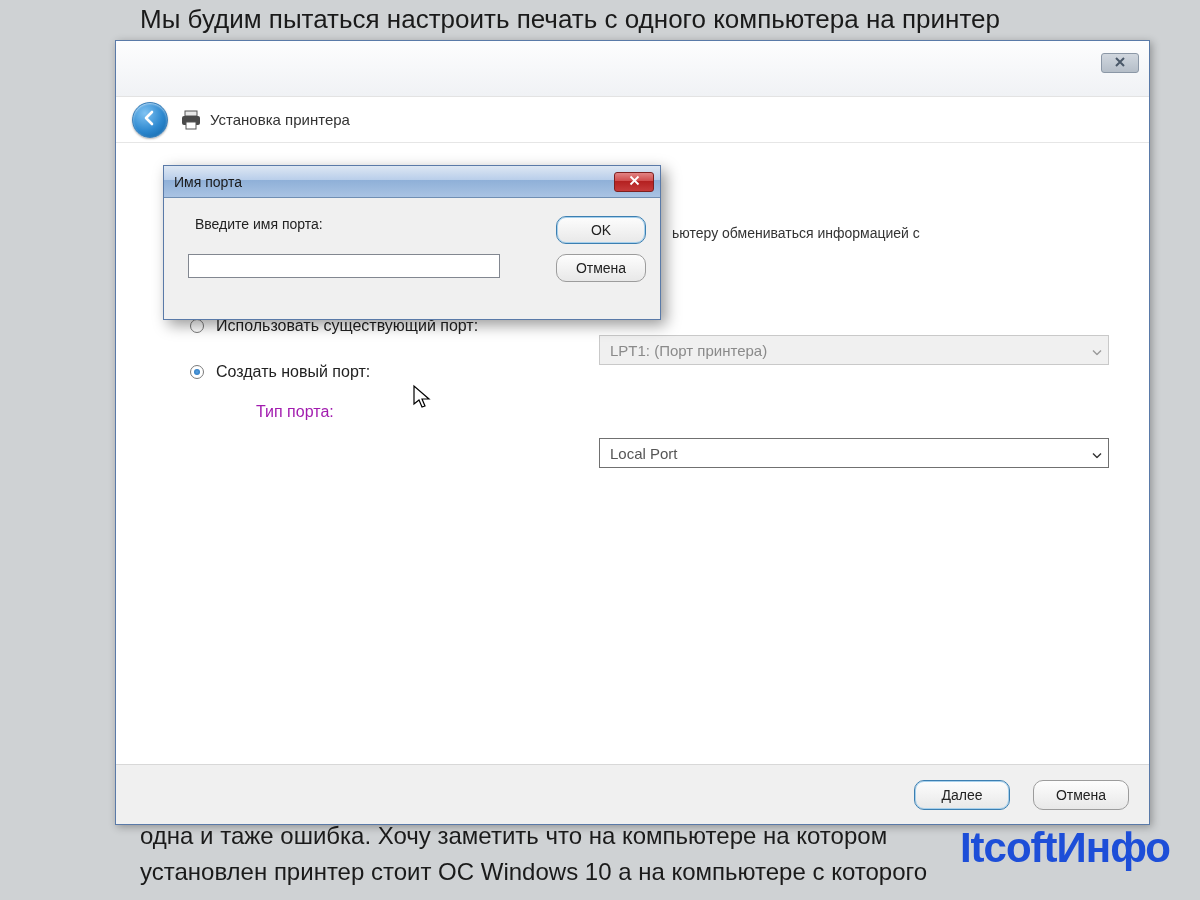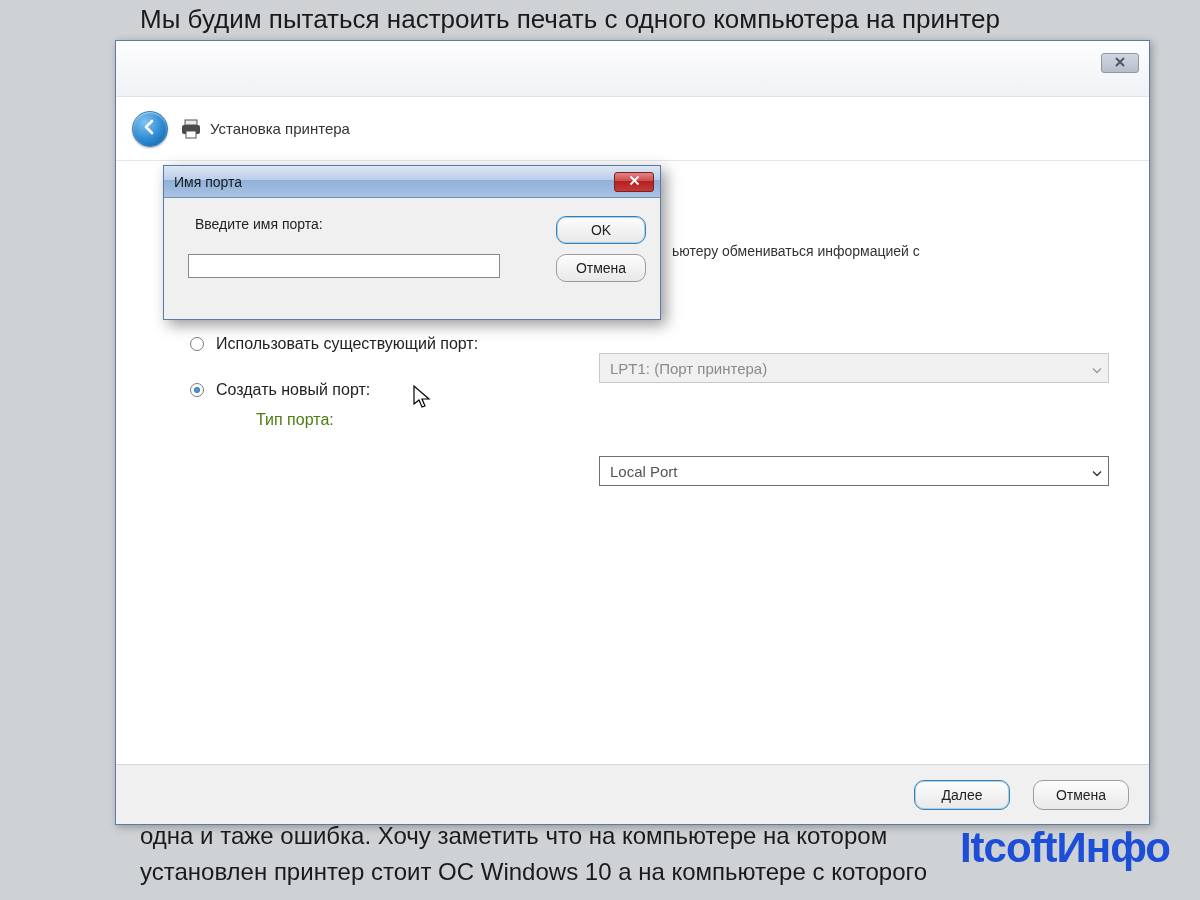--- a/index.html
+++ b/index.html
@@ -63,21 +63,21 @@
       background: linear-gradient(#d1d7df, #b5bec8);
       border: 1px solid #8b97a6;
       border-radius: 3px;
       display: flex;
       align-items: center;
       justify-content: center;
       cursor: pointer;
     }
     .wizard-close svg { width: 12px; height: 12px; }
     .wizard-header {
-      height: 64px;
+      height: 46px;
       display: flex;
       align-items: center;
       padding: 0 16px;
       gap: 8px;
       border-bottom: 1px solid #e6e6e6;
     }
     .back-button {
       width: 36px;
       height: 36px;
       border-radius: 50%;
@@ -138,23 +138,23 @@
       height: 6px;
       background: radial-gradient(#5aa0e0, #1d6fb8);
       border-radius: 50%;
     }
     .radio-label {
       font-size: 16px;
       color: #222;
     }
     .sub-label {
       font-size: 16px;
-      color: #4d7c0f;
+      color: #a21caf;
       margin-left: 84px;
-      margin-top: 12px;
+      margin-top: 22px;
     }
     .combo {
       position: absolute;
       height: 30px;
       background: #fff;
       border: 1px solid #adadad;
       display: flex;
       align-items: center;
       padding: 0 28px 0 10px;
       font-size: 15px;

